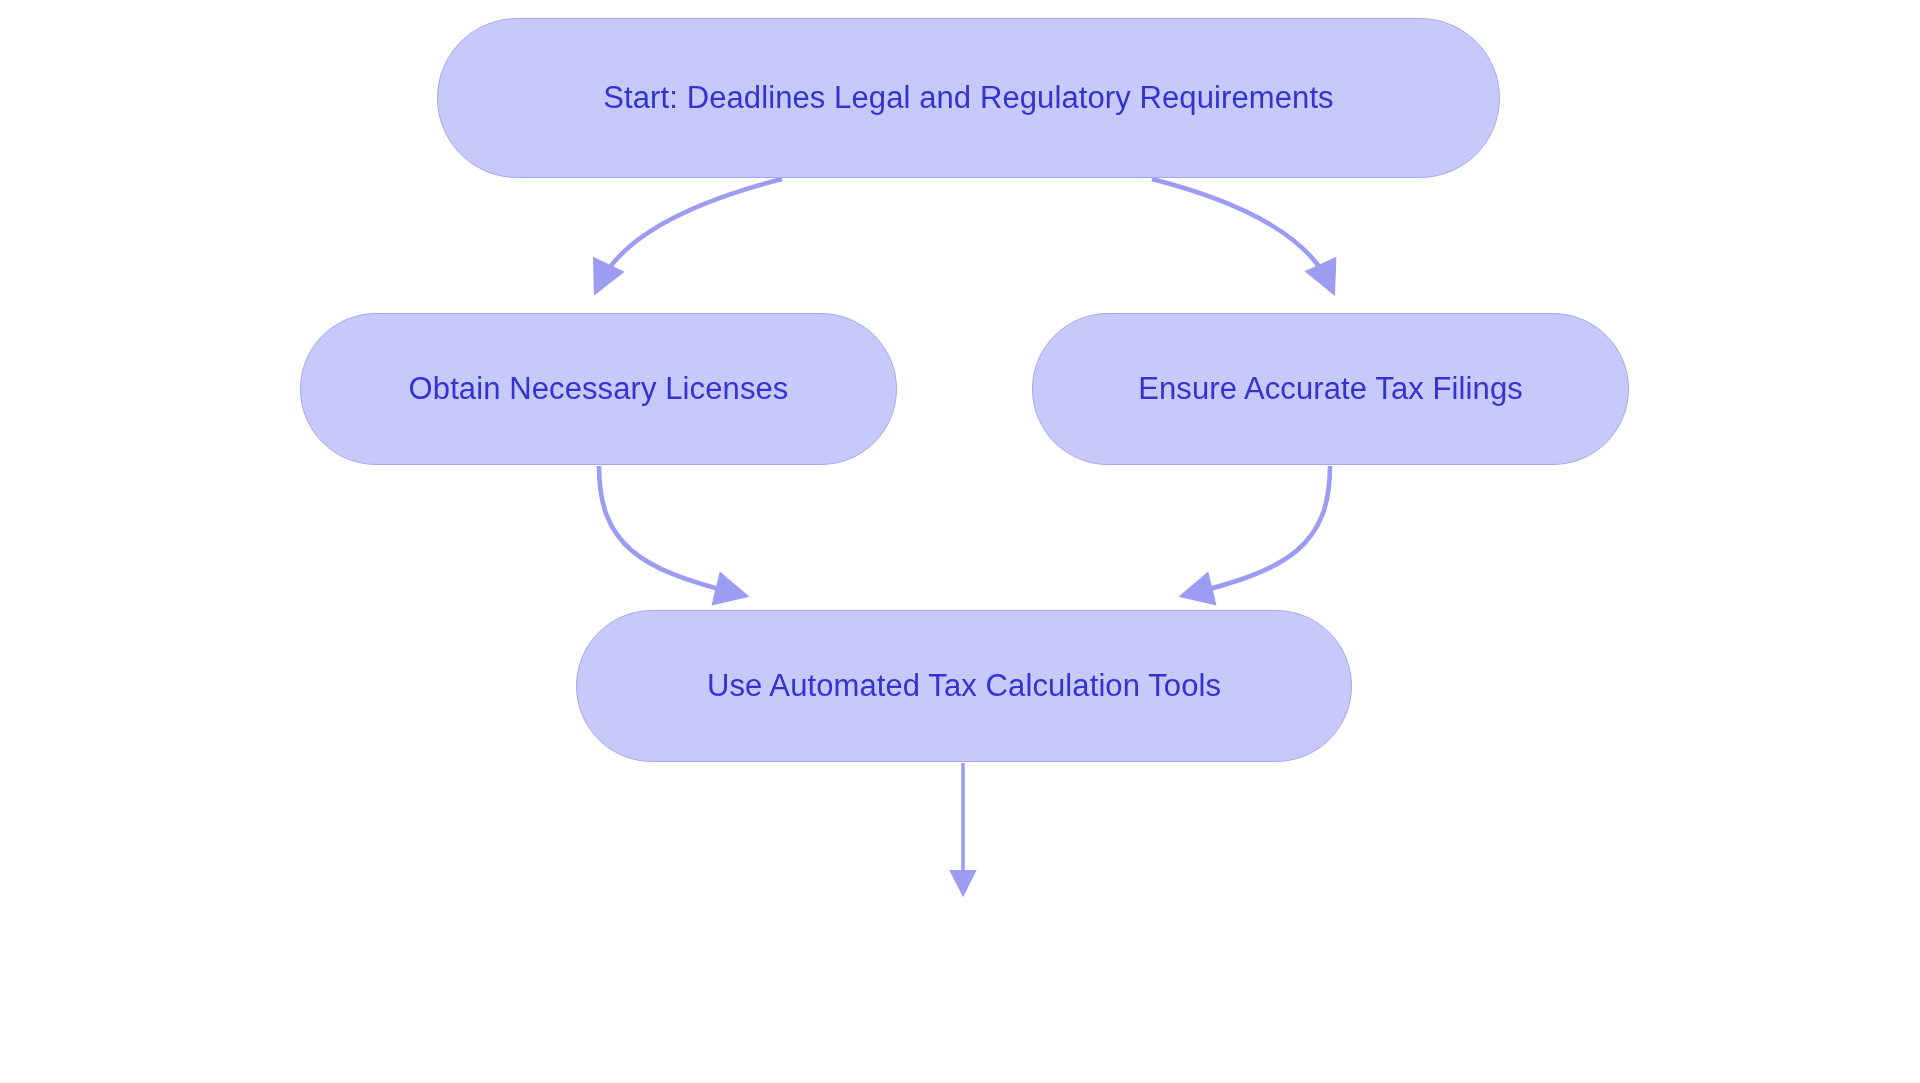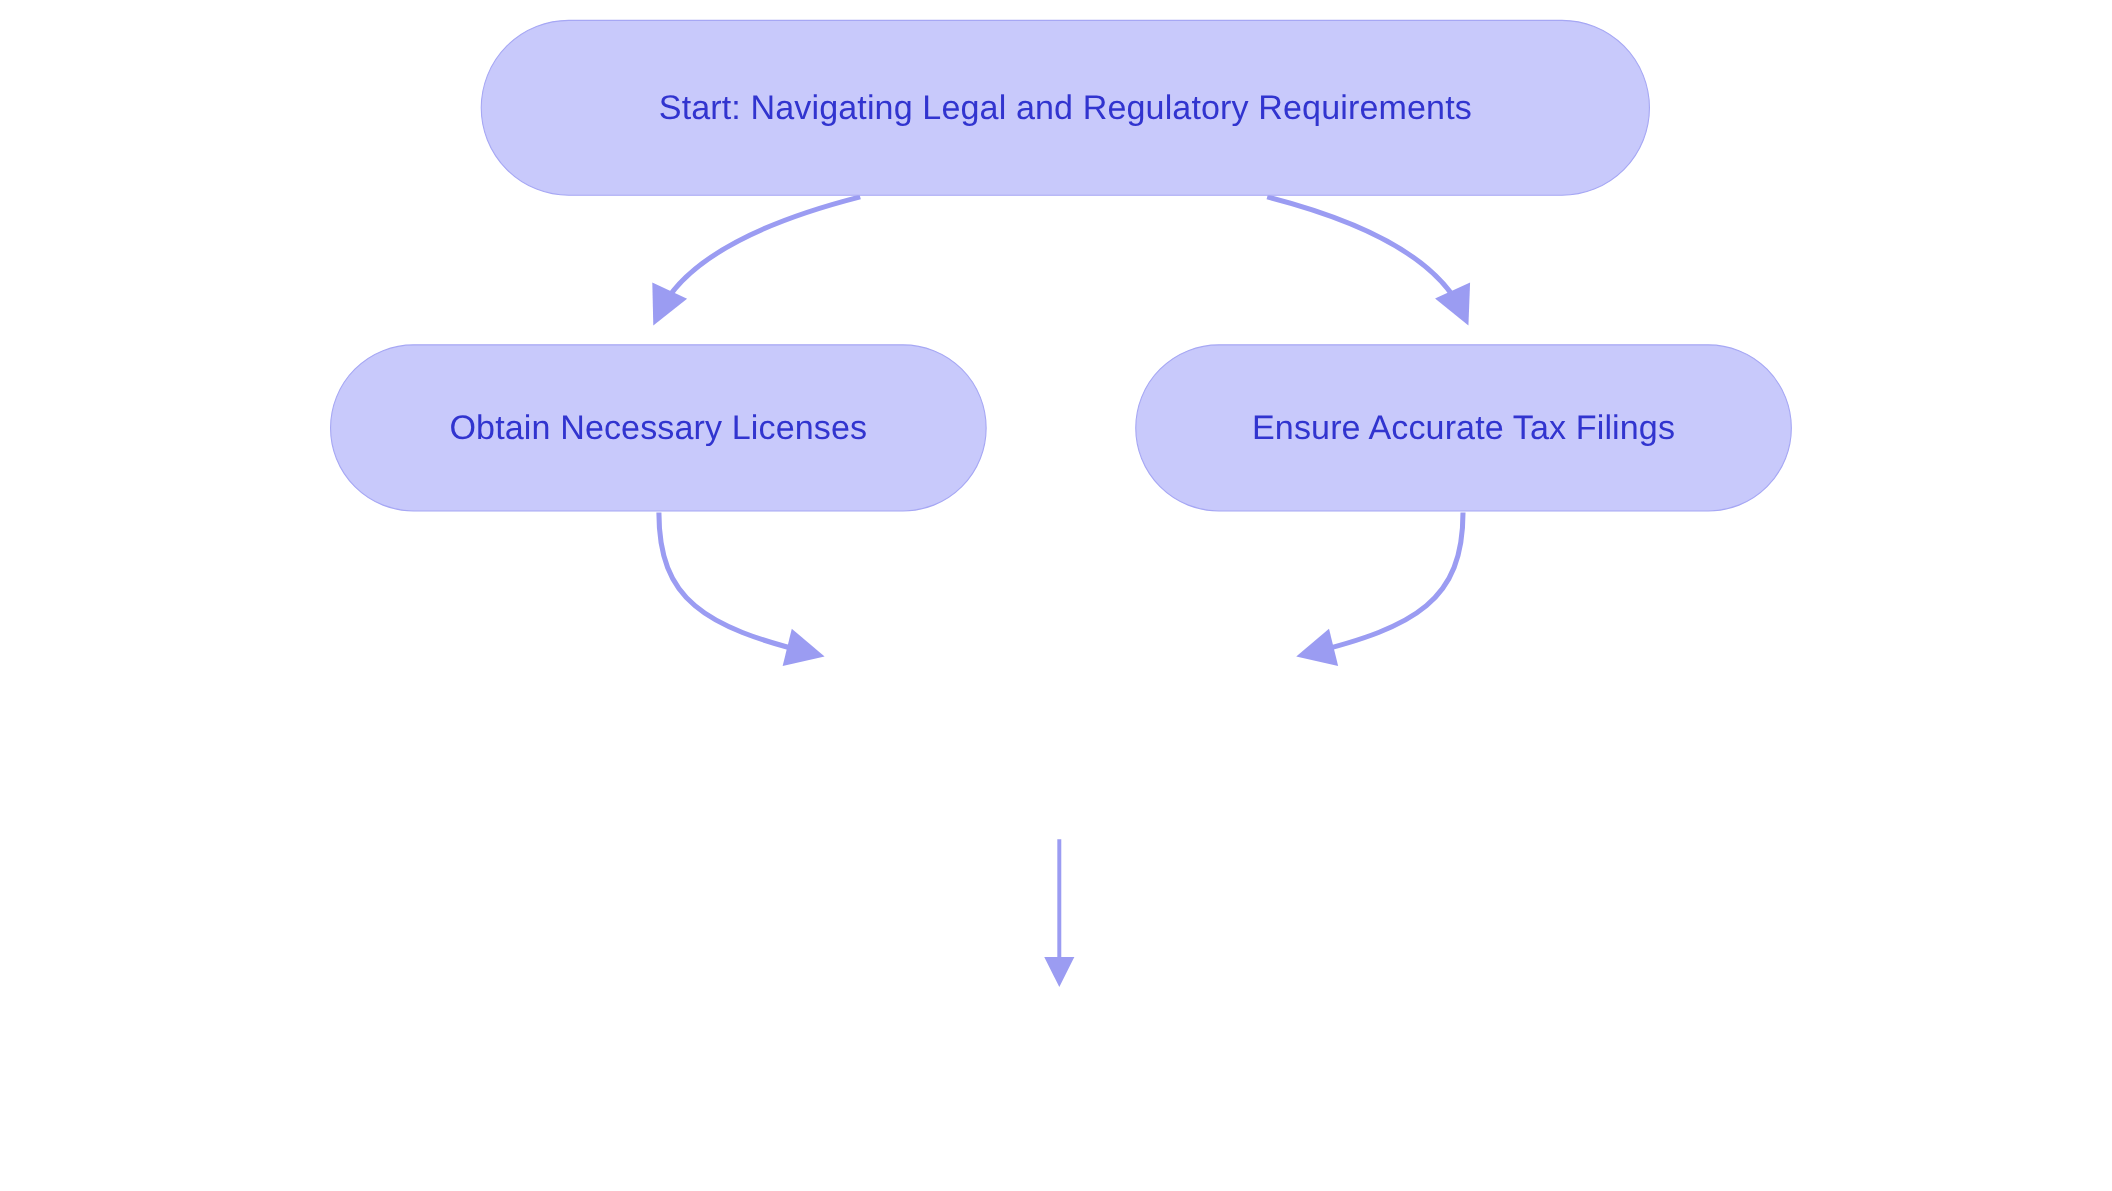--- a/index.html
+++ b/index.html
@@ -71,26 +71,29 @@
     <path d="M 1152 179 C 1234 200 1306 232 1330 285" fill="none" stroke="#9b9cf2" stroke-width="4.6" stroke-linecap="butt" marker-end="url(#arrowhead)"></path>
 
     <path d="M 599 466 C 599 545 640 570 738 594" fill="none" stroke="#9b9cf2" stroke-width="4.6" stroke-linecap="butt" marker-end="url(#arrowhead)"></path>
 
     <path d="M 1330 466 C 1330 545 1288 570 1190 594" fill="none" stroke="#9b9cf2" stroke-width="4.6" stroke-linecap="butt" marker-end="url(#arrowhead)"></path>
 
     <path d="M 963 763 L 963 888" fill="none" stroke="#9b9cf2" stroke-width="3.6" stroke-linecap="butt" marker-end="url(#arrowhead)"></path>
   </svg>
 
   <div class="node n1">
-    <span class="node-label">Start: Navigating Legal and Regulatory Requirements</span>
+    <span class="node-label">Start: Deadlines Legal and Regulatory Requirements</span>
   </div>
 
   <div class="node n2">
     <span class="node-label">Obtain Necessary Licenses</span>
   </div>
 
   <div class="node n3">
     <span class="node-label">Ensure Accurate Tax Filings</span>
   </div>
 
+  <div class="node n4">
+    <span class="node-label">Use Automated Tax Calculation Tools</span>
+  </div>
 
 
 </div>
 
 </body></html>

